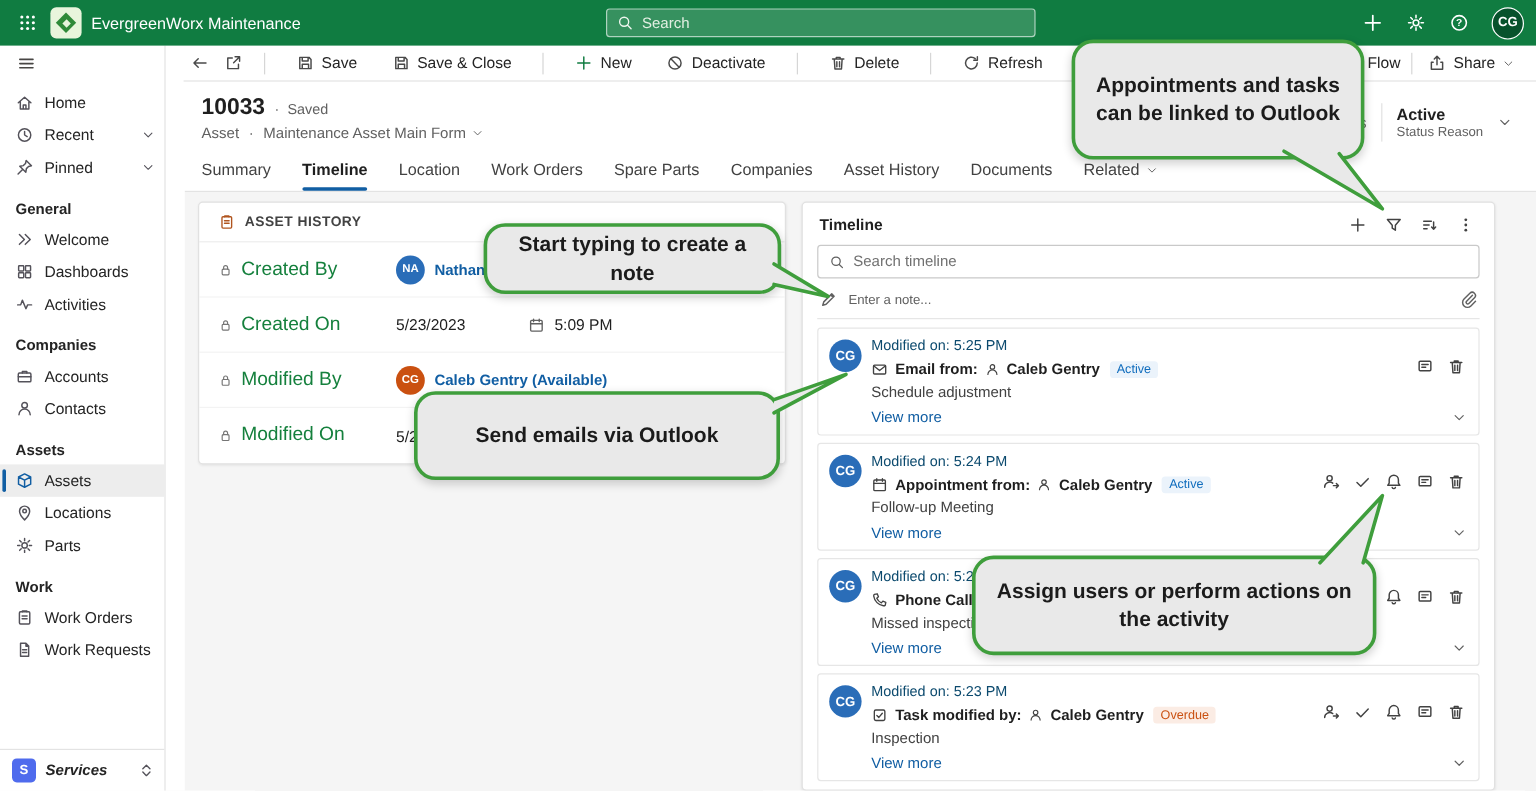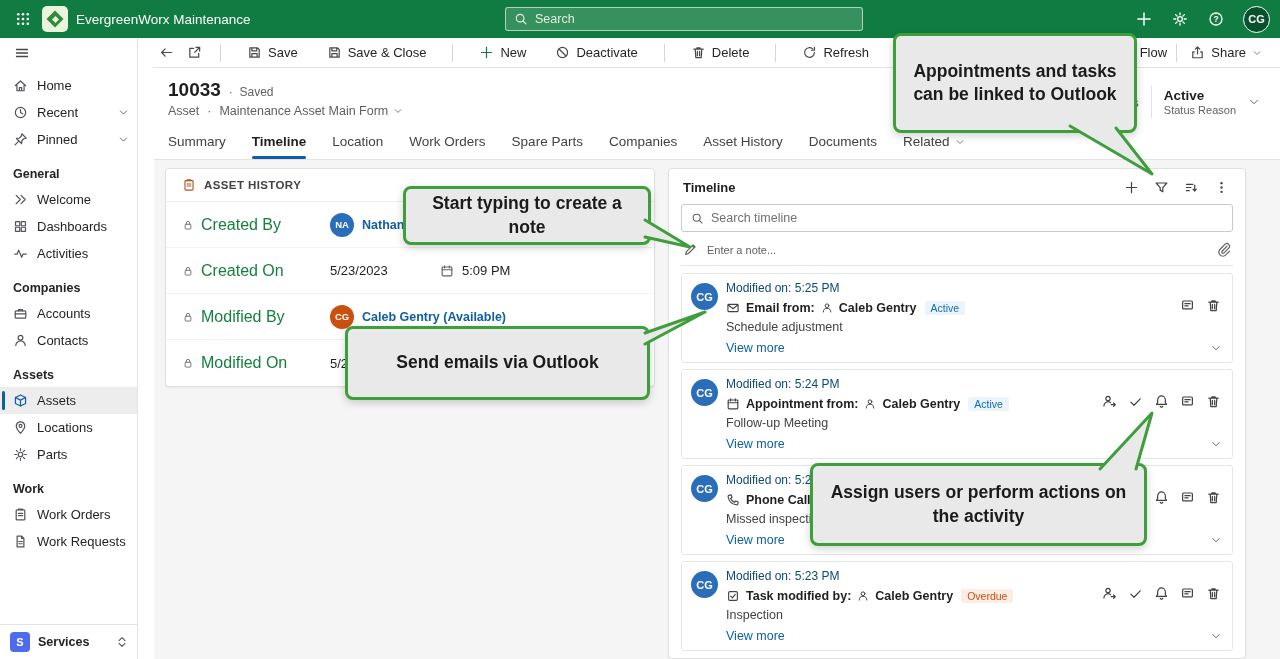--- a/index.html
+++ b/index.html
@@ -40,21 +40,21 @@
 .sb-item{display:flex;align-items:center;gap:9px;height:27px;padding:0 8px 0 13px;font-size:13px;color:#242424;cursor:pointer;position:relative;}
 .sb-item .ic{color:#54525a;width:15px;height:15px;}
 .sb-item.active{background:#ededed;}
 .sb-item.active::before{content:"";position:absolute;left:2px;top:4px;bottom:4px;width:3px;border-radius:2px;background:var(--accent);}
 .sb-item.active .ic{color:var(--accent);}
 .sb-label{flex:1;white-space:nowrap;overflow:hidden;}
 .sb-chev{color:#8a8886;width:11px !important;height:11px !important;}
 .sb-section{font-size:12.5px;font-weight:700;color:#242424;padding:14px 0 5px 13px;}
 .sb-footer{height:35px;border-top:1px solid #e3e3e3;display:flex;align-items:center;gap:8px;padding:0 8px 0 10px;}
 .sb-tile{width:20px;height:20px;border-radius:4px;background:var(--services-tile);color:#fff;font-size:11px;font-weight:700;display:flex;align-items:center;justify-content:center;}
-.sb-footer-label{flex:1;font-size:12.5px;font-weight:700;}
+.sb-footer-label{flex:1;font-size:12.5px;font-weight:700;font-style:italic;}
 .sb-updown{color:#54525a;}
 
 
 .cmdbar{position:absolute;left:153px;right:0;top:38px;height:30px;background:#fff;border-bottom:1px solid #e3e3e3;display:flex;align-items:center;padding:0 10px 0 6px;z-index:5;}
 .cmd-left{display:flex;align-items:center;gap:13px;flex:1;overflow:hidden;}
 .cmd-btn{display:flex;align-items:center;gap:6px;height:24px;padding:0 8px;border-radius:3px;font-size:13px;color:#242424;white-space:nowrap;}
 .cmd-icon-btn{width:28px;height:24px;display:flex;align-items:center;justify-content:center;border-radius:3px;}
 .cmd-btn .ic,.cmd-icon-btn .ic{color:#494949;}
 .cmd-btn .ic.green{color:var(--topbar);}
 .cmd-btn .chev{color:#616161;}
@@ -125,21 +125,21 @@
 .entry-line2 b{font-weight:700;white-space:nowrap;}
 .badge{font-size:10.5px;padding:1px 6px;border-radius:3px;margin-left:2px;}
 .badge.active{color:var(--badge-active);background:var(--badge-active-bg);}
 .badge.overdue{color:var(--badge-overdue);background:var(--badge-overdue-bg);}
 .entry-body{margin-top:5px;font-size:12.5px;color:#424242;}
 .entry-foot{display:flex;align-items:center;margin-top:7px;}
 .view-more{font-size:12.5px;color:var(--accent);flex:1;cursor:pointer;}
 .entry-foot .ic{color:#616161;}
 
 
-.callout{position:absolute;background:var(--callout-bg);border:3px solid var(--callout-border);border-radius:8px;display:flex;align-items:center;justify-content:center;text-align:center;font-weight:700;color:#1b1b1b;z-index:40;box-shadow:0 3px 8px rgba(0,0,0,.18);padding:10px 16px;line-height:1.32;font-size:17.5px;}
+.callout{position:absolute;background:var(--callout-bg);border:3px solid var(--callout-border);border-radius:18px;display:flex;align-items:center;justify-content:center;text-align:center;font-weight:700;color:#1b1b1b;z-index:40;box-shadow:0 3px 8px rgba(0,0,0,.18);padding:10px 16px;line-height:1.32;font-size:17.5px;}
 .co-a{left:893px;top:33px;width:244px;height:100px;}
 .co-b{left:403px;top:186px;width:248px;height:59px;}
 .co-c{left:345px;top:326px;width:305px;height:74px;}
 .co-d{left:810px;top:463px;width:337px;height:83px;}
 .tail{position:absolute;z-index:41;pointer-events:none;}
 .tail path{fill:var(--callout-bg);stroke:var(--callout-border);stroke-width:3;stroke-linejoin:round;stroke-linecap:round;}
 </style>
 </head>
 <body>
 

